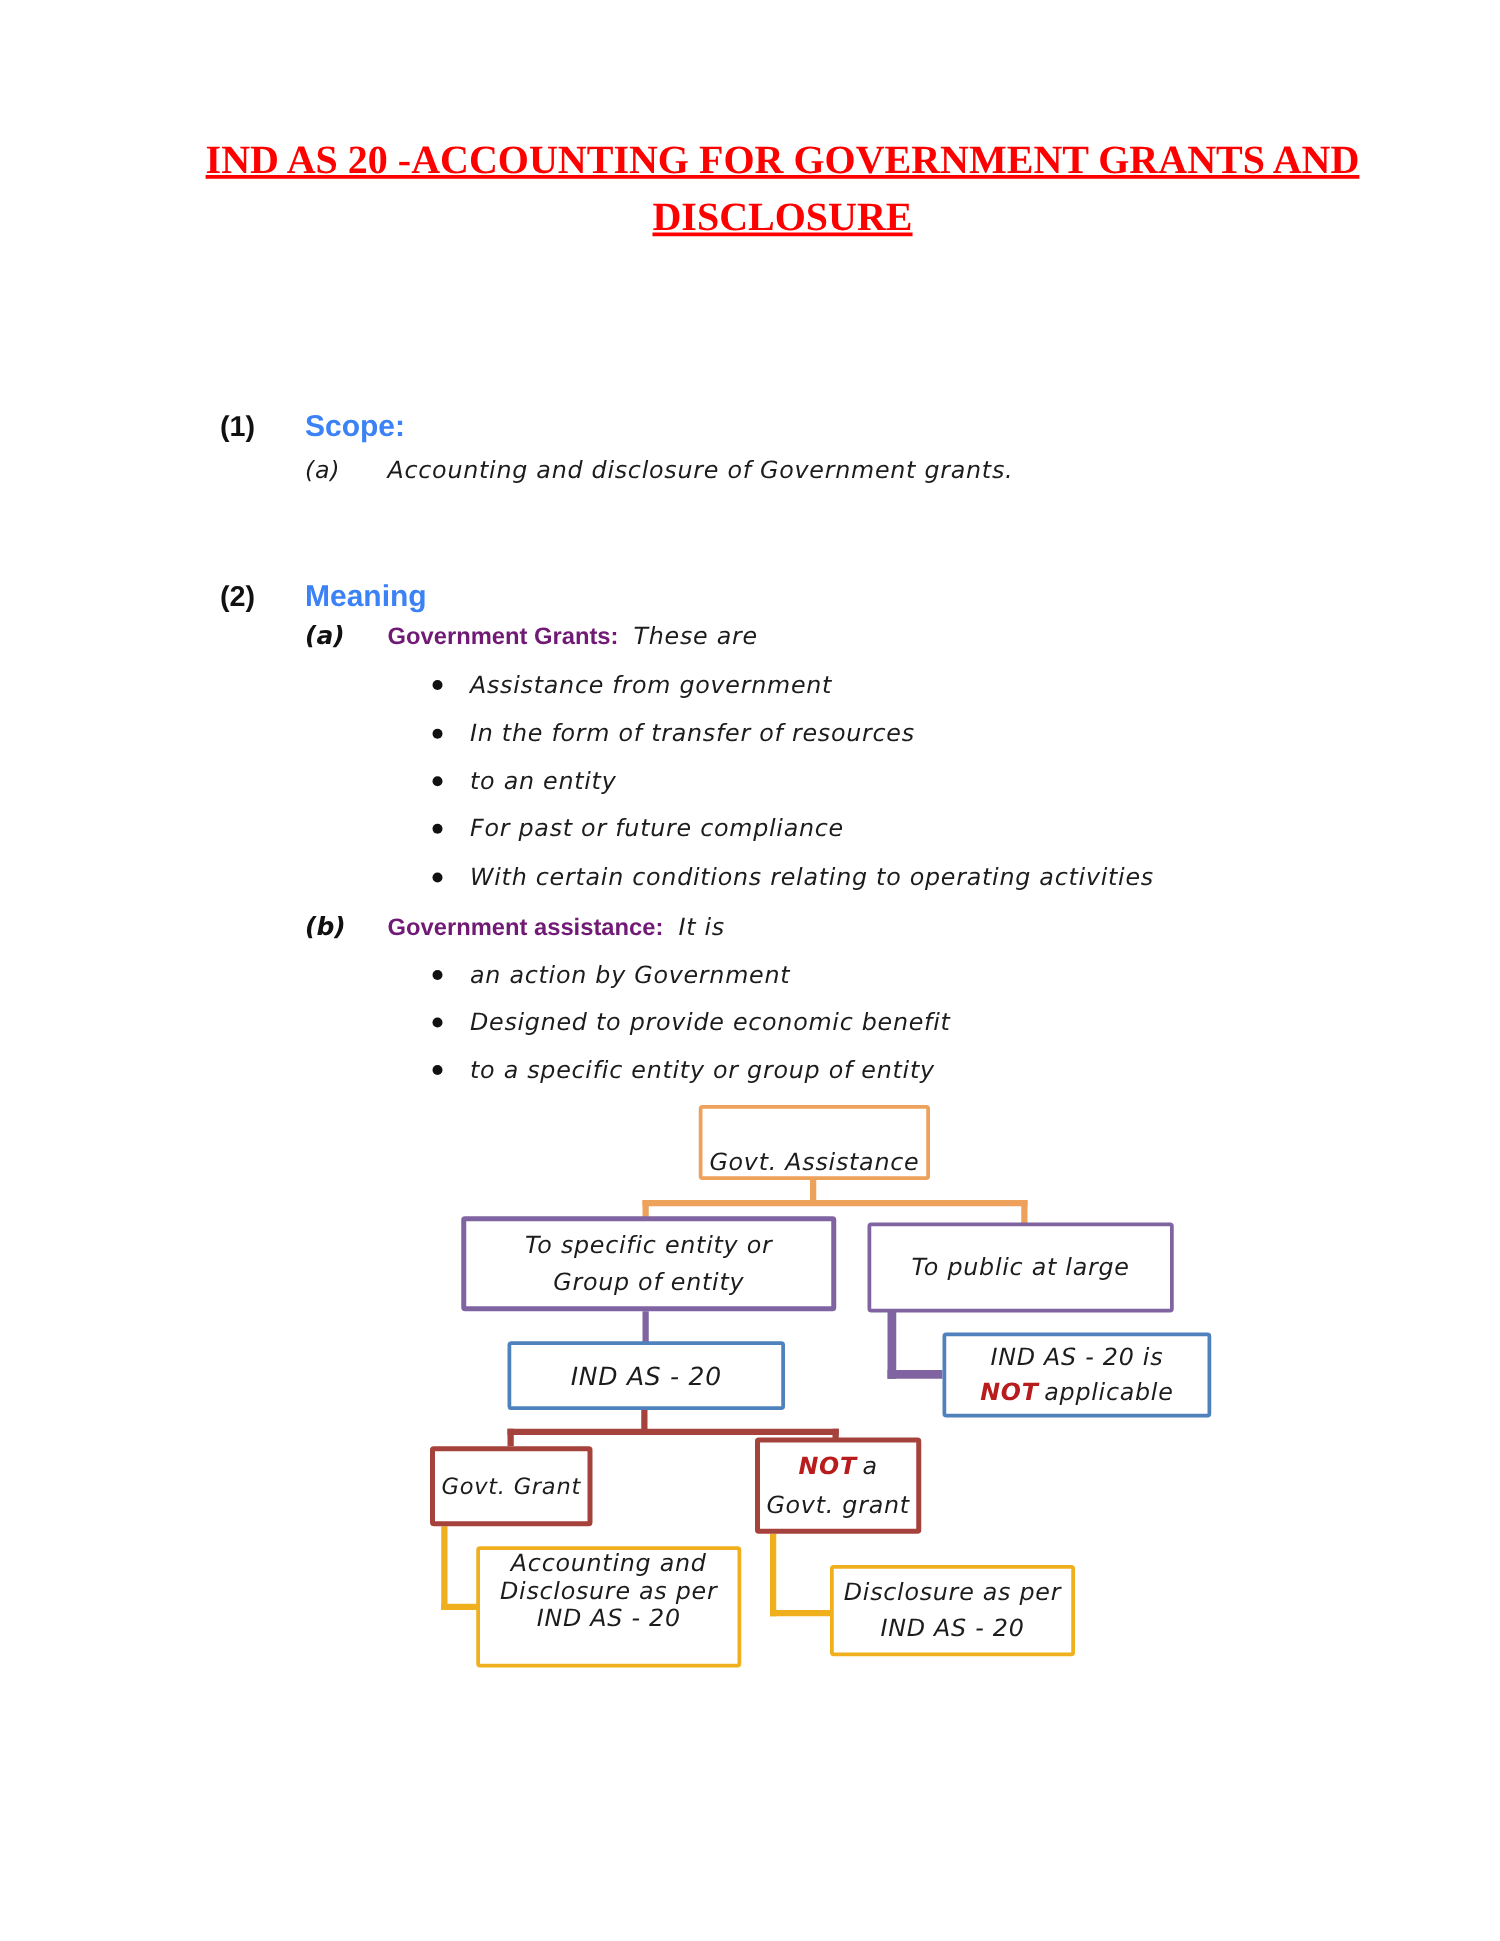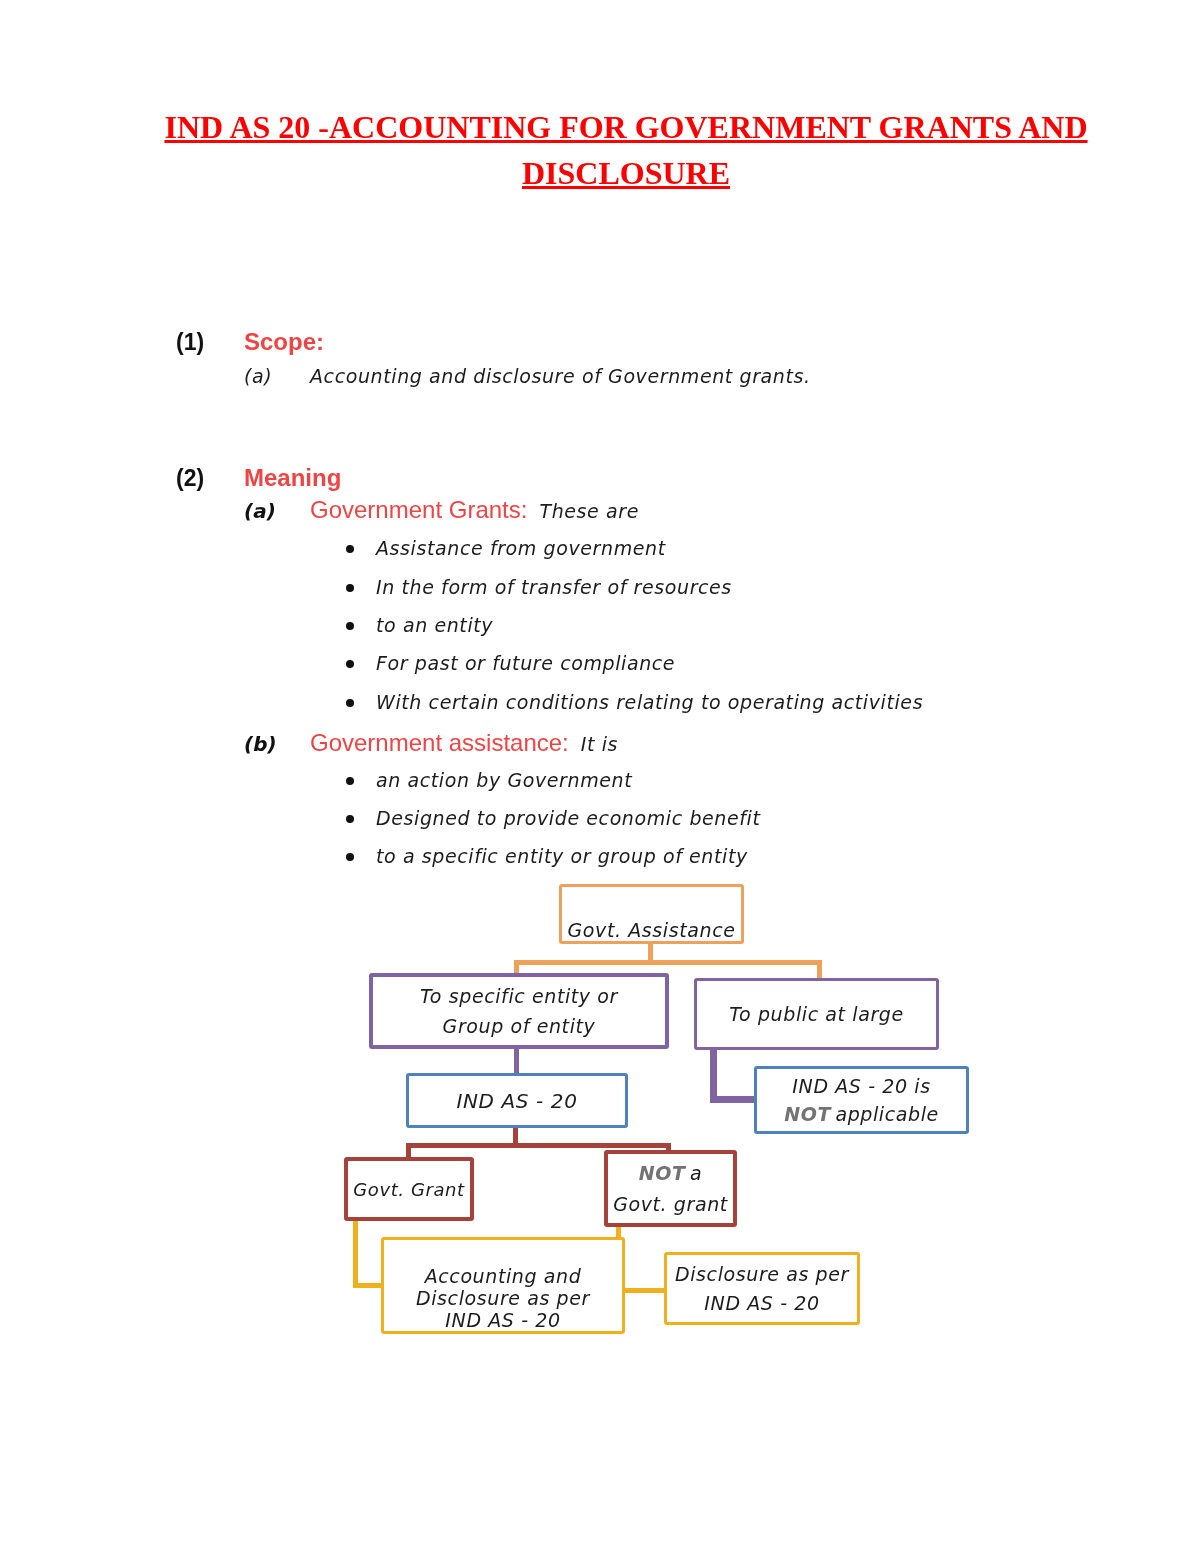--- a/index.html
+++ b/index.html
@@ -23,50 +23,50 @@
     font-size:19px; color:#1c1c1c; letter-spacing:0.6px;
   }
   .row { position:absolute; left:150px; white-space:nowrap; }
   .num {
     display:inline-block; width:68px;
     font-family:"Liberation Sans", sans-serif; font-weight:700;
     font-size:23px; color:#111;
   }
   .sec-title {
     font-family:"Liberation Sans", sans-serif; font-weight:700;
-    font-size:24px; color:#ef4444;
+    font-size:24px; color:#3b82f6;
   }
   .item-row { position:absolute; left:218px; white-space:nowrap; }
   .ilabel { display:inline-block; width:66px; }
   .sub-label {
     display:inline-block; width:66px;
     font-family:"DejaVu Sans", sans-serif; font-weight:bold; font-style:italic;
     font-size:20px; color:#111;
   }
   .sub-head {
-    font-family:"Liberation Sans", sans-serif; font-weight:400;
-    font-size:24px; color:#ef4444; margin-right:12px;
+    font-family:"Liberation Sans", sans-serif; font-weight:700;
+    font-size:19px; color:#701a75; margin-right:12px;
   }
   .bullet-row { position:absolute; left:320px; white-space:nowrap; }
   .dot {
     display:inline-block; width:8px; height:8px; border-radius:50%;
     background:#111; margin-right:22px; vertical-align:middle; position:relative; top:-2px;
   }
 
   
   .fc { position:absolute; left:0; top:870px; width:1200px; height:500px; }
   .fbox {
     position:absolute; background:#ffffff; border-radius:3px;
     display:flex; flex-direction:column; align-items:center; justify-content:center;
     text-align:center;
   }
   .fbox .hand { font-size:19px; }
   .conn { position:absolute; }
   .not-red {
-    color:#737373; font-weight:bold; font-style:italic;
+    color:#b91c1c; font-weight:bold; font-style:italic;
     font-family:"DejaVu Sans", sans-serif; letter-spacing:0.6px; font-size:19px;
   }
 
   .b-orange { border:3px solid #EDA15B; }
   .b-purple4 { border:4px solid #8064A2; }
   .b-purple3 { border:3px solid #8064A2; }
   .b-blue { border:3px solid #4F81BD; }
   .b-maroon { border:4px solid #A6423C; }
   .b-yellow { border:3px solid #F0B01E; }
 
@@ -180,21 +180,21 @@
     </div>
 
     <div class="fbox b-maroon" style="left:578px; top:280px; width:133px; height:77px; justify-content:space-evenly;">
       <span style="white-space:nowrap;">
         <span class="not-red">NOT</span>
         <span class="hand">a</span>
       </span>
       <span class="hand" style="white-space:nowrap;">Govt. grant</span>
     </div>
 
-    <div class="fbox b-yellow" style="left:355px; top:367px; width:244px; height:97px; justify-content:flex-end;">
+    <div class="fbox b-yellow" style="left:355px; top:367px; width:212px; height:97px; justify-content:flex-start;">
       <span class="hand">Accounting and</span>
       <span class="hand">Disclosure as per</span>
       <span class="hand">IND AS - 20</span>
     </div>
 
     <div class="fbox b-yellow" style="left:638px; top:382px; width:196px; height:73px; justify-content:space-evenly;">
       <span class="hand">Disclosure as per</span>
       <span class="hand">IND AS - 20</span>
     </div>
 

